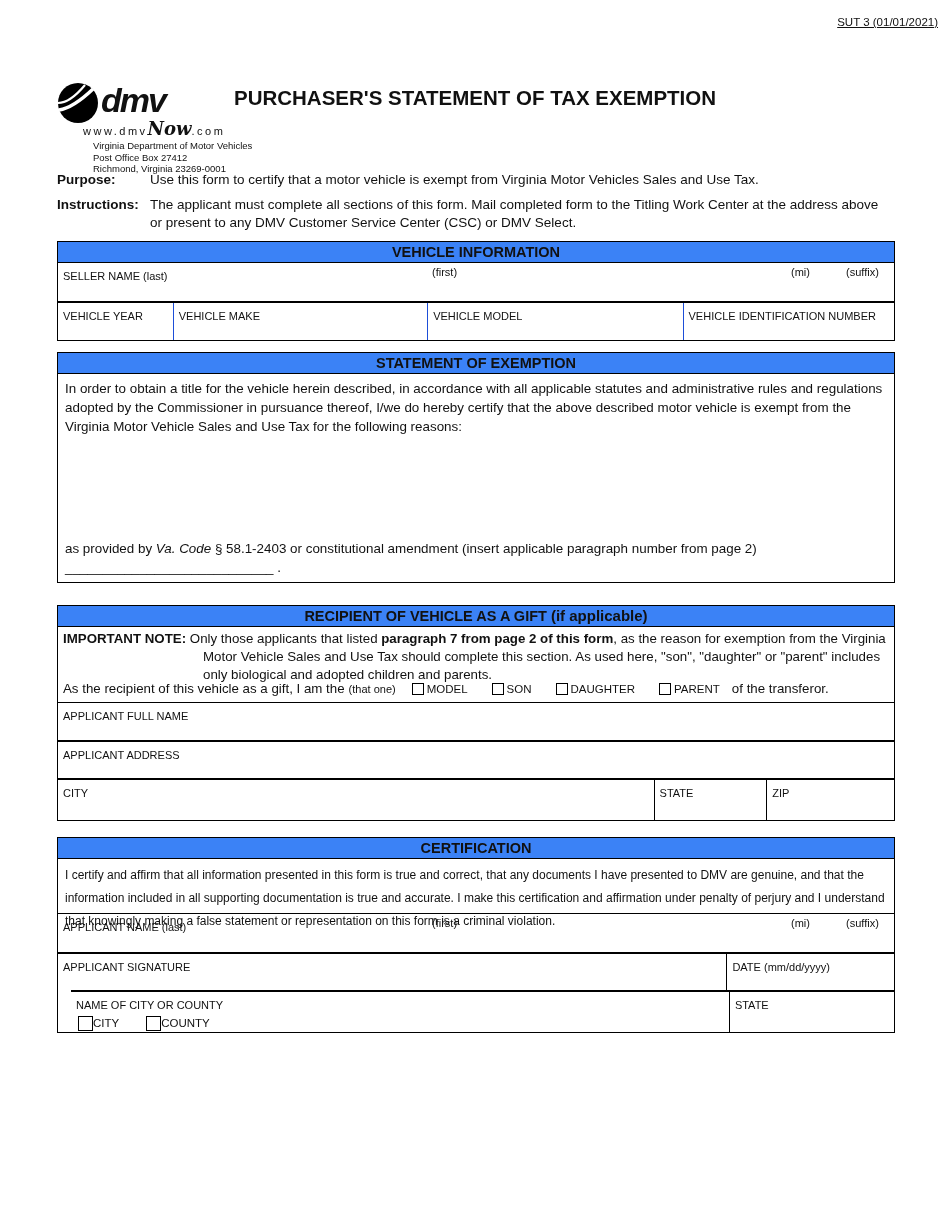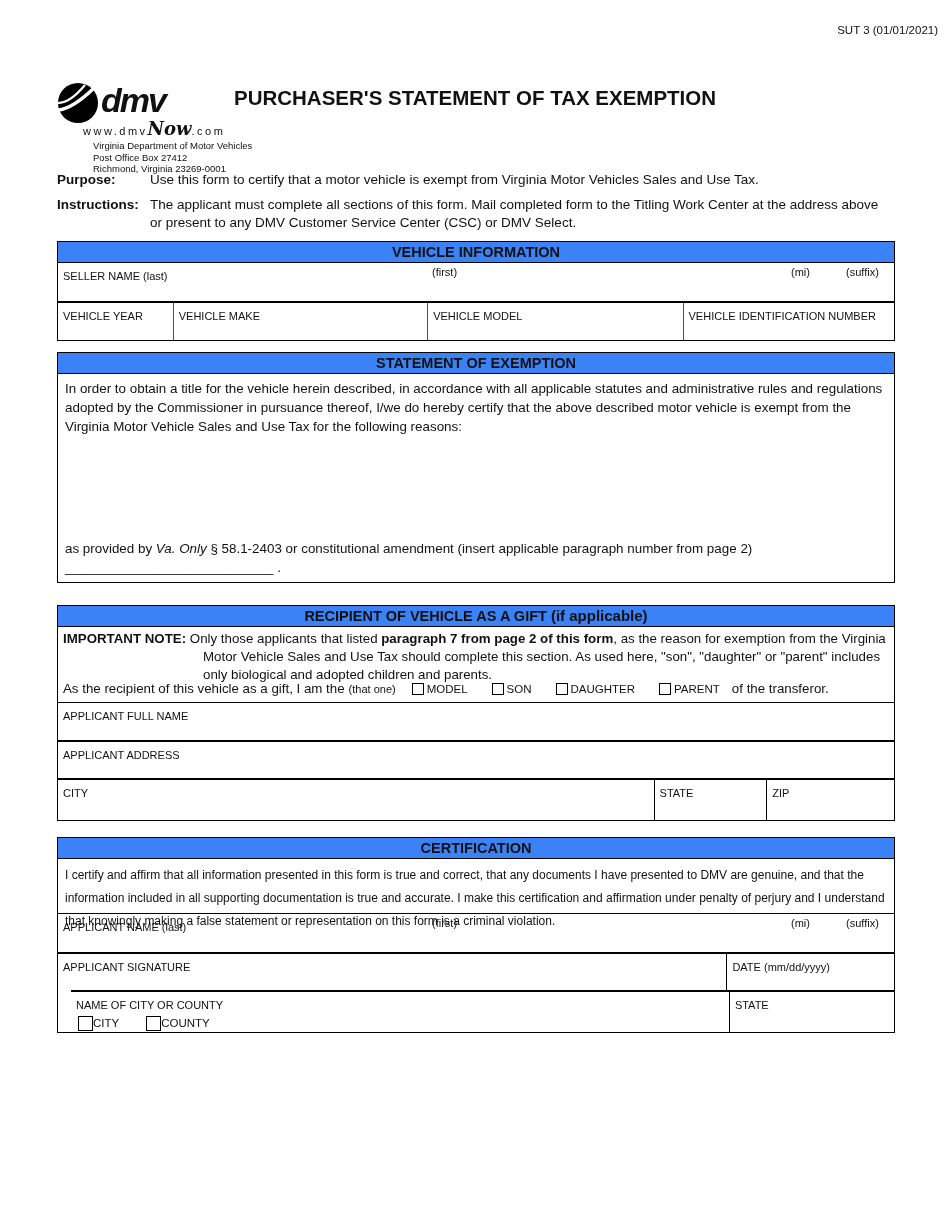--- a/index.html
+++ b/index.html
@@ -2,21 +2,21 @@
 <html><head>
 <meta charset="utf-8">
 <style>
   * { margin:0; padding:0; box-sizing:border-box; }
   html,body { background:#ffffff; }
   body {
     width:950px; height:1230px; position:relative;
     font-family:"Liberation Sans","DejaVu Sans",sans-serif;
     color:#111;
   }
-  .form-number { position:absolute; top:24px; right:12px; font-size:11.5px; }
+  .form-number { position:absolute; top:16px; right:12px; font-size:11.5px;text-decoration:underline; }
 
   
   .logo-block { position:absolute; left:57px; top:82px; width:260px; }
   .logo-row { display:flex; align-items:flex-start; height:42px; }
   .logo-circle { width:42px; height:42px; flex:0 0 auto; }
   .brand-text { font-size:34px; font-weight:900; letter-spacing:-2px; line-height:36px; margin-left:2px; font-style:italic; }
   .url-line { font-size:11px; letter-spacing:2.5px; margin-top:-6px; margin-left:26px; white-space:nowrap; }
   .url-script { font-family:"DejaVu Serif",serif; font-style:italic; font-weight:bold; font-size:18px; letter-spacing:0; }
   .addr-lines { margin-left:36px; margin-top:1px; font-size:9.5px; line-height:11.5px; }
   .page-title { position:absolute; top:86px; left:0; width:100%; text-align:center; font-size:20.5px; font-weight:bold; letter-spacing:0; }
@@ -147,21 +147,21 @@
   </div>
 </div>
 
 <div class="section sec-statement">
   <div class="sec-bar">STATEMENT OF EXEMPTION</div>
   <div class="sec-body stmt-body">
     <div>In order to obtain a title for the vehicle herein described, in accordance with all applicable statutes and administrative rules and regulations adopted by the Commissioner in pursuance thereof, I/we do hereby certify that the above described motor vehicle is exempt from the Virginia Motor Vehicle Sales and Use Tax for the following reasons:</div>
     <div class="stmt-blank-region"></div>
     <div class="stmt-bottom">
       <div>
-        <span>as provided by </span><span class="stmt-code">Va. Only</span><span> § 58.1-2403 or constitutional amendment (insert applicable paragraph number from page 2)</span>
+        <span>as provided by </span><span class="stmt-code">Va. Code</span><span> § 58.1-2403 or constitutional amendment (insert applicable paragraph number from page 2)</span>
       </div>
       <div>
         <span class="stmt-blank-line">____________________________</span><span> .</span>
       </div>
     </div>
   </div>
 </div>
 
 <div class="section sec-gift">
   <div class="sec-bar"><span>RECIPIENT OF VEHICLE AS A GIFT </span><span class="qualifier">(if applicable)</span></div>

